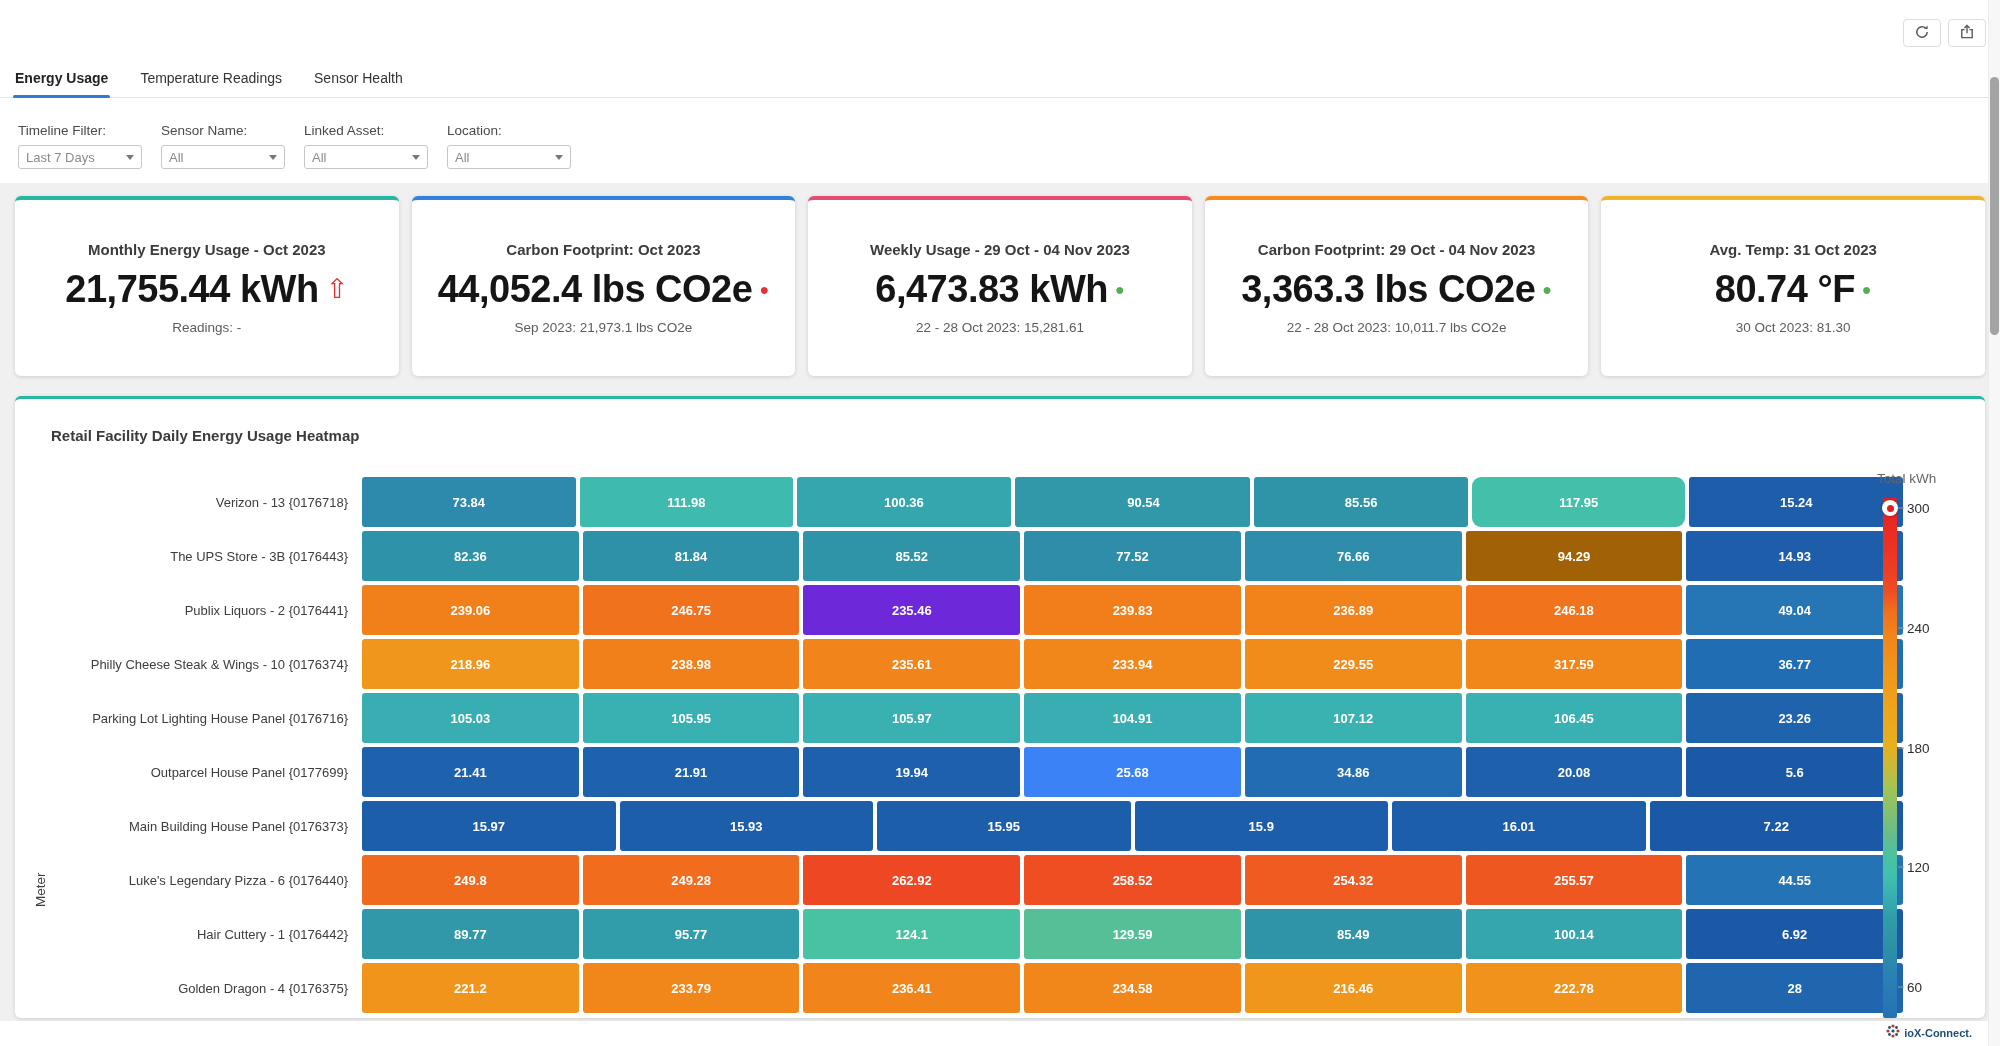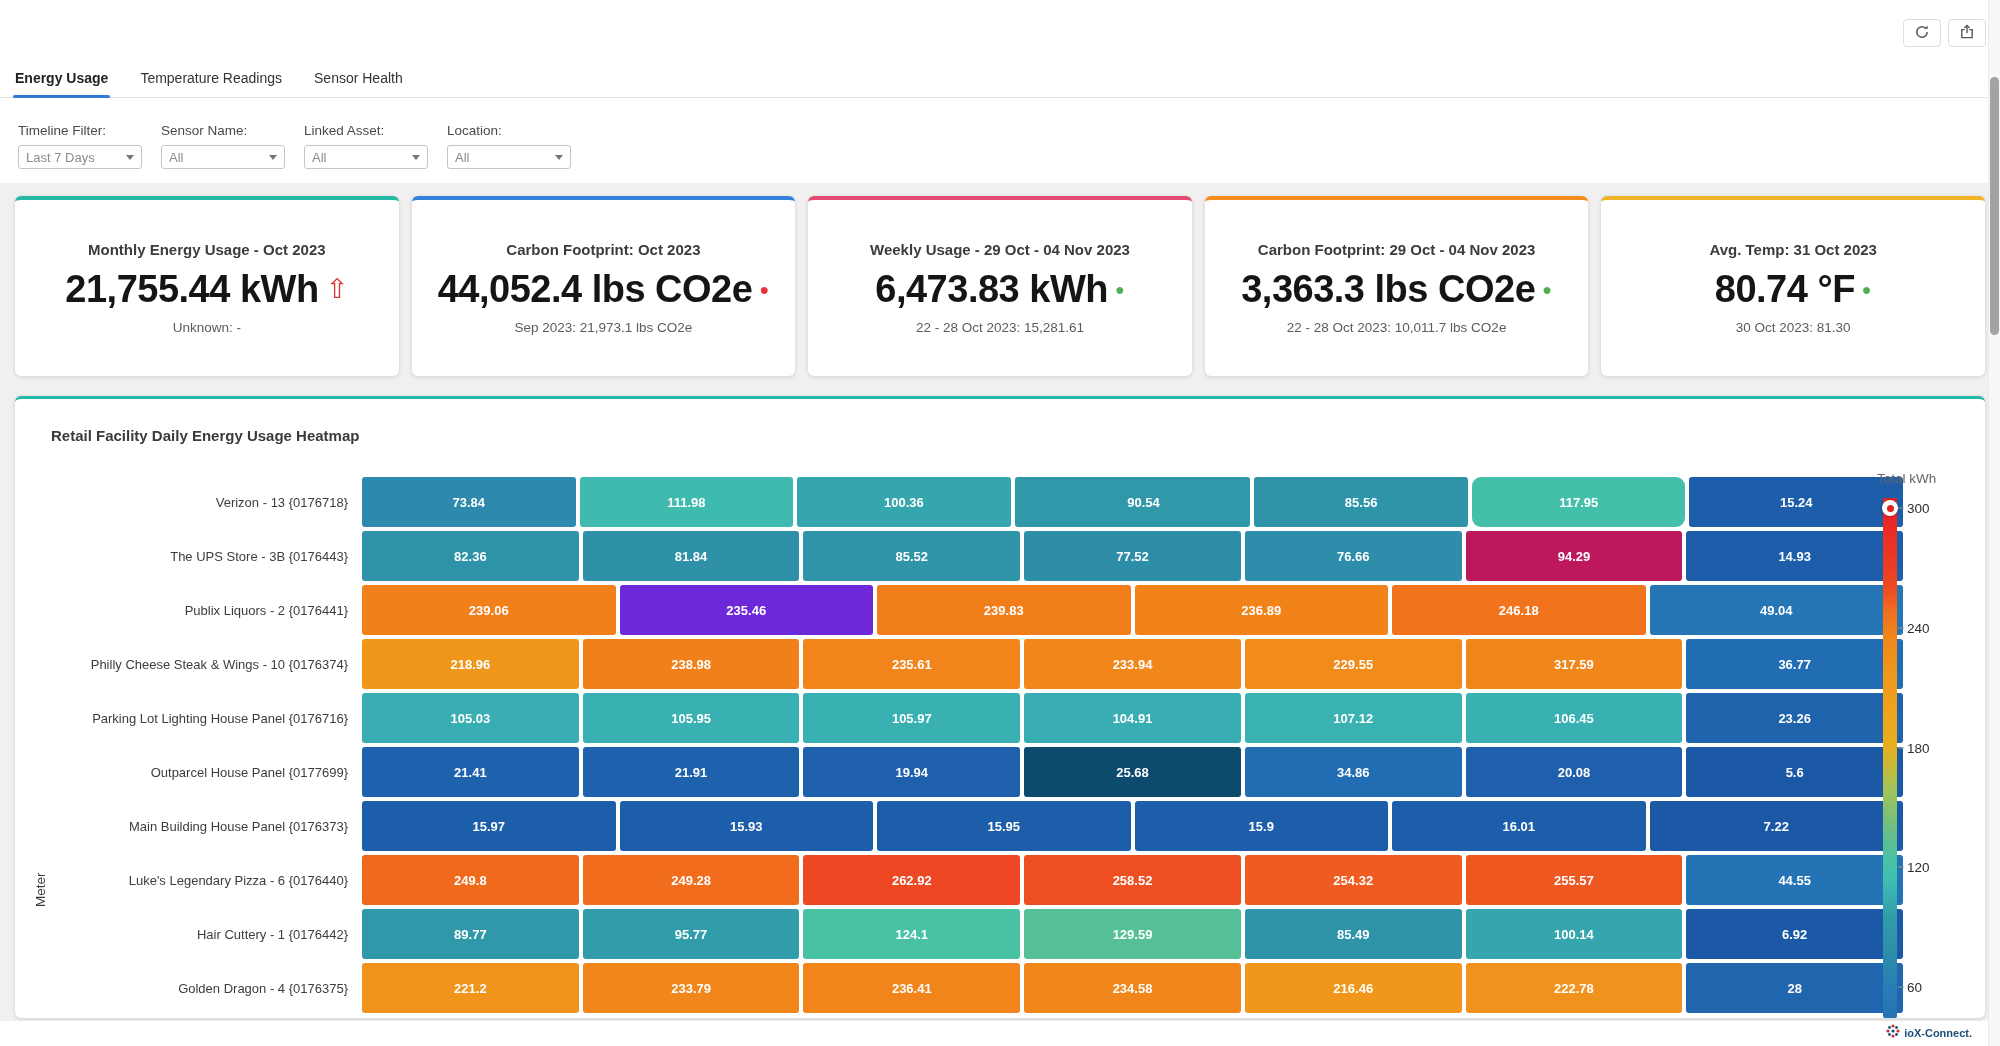--- a/index.html
+++ b/index.html
@@ -145,21 +145,21 @@
     </div>
   </div>
 
   <div class="cards">
     <div class="kpi-card" style="--accent: #26b8a5;">
       <div class="kpi-title">Monthly Energy Usage - Oct 2023</div>
       <div class="kpi-value-row">
         <span class="kpi-value">21,755.44 kWh</span>
         <span class="indicator up-arrow" style="color: rgb(224, 49, 49);">⇧</span>
       </div>
-      <div class="kpi-sub">Unknown: -</div>
+      <div class="kpi-sub">Readings: -</div>
     </div>
     <div class="kpi-card" style="--accent: #3181dd;">
       <div class="kpi-title">Carbon Footprint: Oct 2023</div>
       <div class="kpi-value-row">
         <span class="kpi-value">44,052.4 lbs CO2e</span>
         <span class="indicator dot" style="color: rgb(229, 50, 56);">●</span>
       </div>
       <div class="kpi-sub">Sep 2023: 21,973.1 lbs CO2e</div>
     </div>
     <div class="kpi-card" style="--accent: #e54a72;">
@@ -202,26 +202,27 @@
           <div class="hm-cell" style="background: rgb(68, 192, 170); border-radius: 9px;">117.95</div>
           <div class="hm-cell" style="background: rgb(29, 93, 170);">15.24</div>
         </div>
         <div class="hm-row">
           <div class="hm-row-label">The UPS Store - 3B {0176443}</div>
           <div class="hm-cell" style="background: rgb(46, 146, 168);">82.36</div>
           <div class="hm-cell" style="background: rgb(46, 145, 168);">81.84</div>
           <div class="hm-cell" style="background: rgb(47, 148, 168);">85.52</div>
           <div class="hm-cell" style="background: rgb(46, 142, 170);">77.52</div>
           <div class="hm-cell" style="background: rgb(45, 141, 170);">76.66</div>
-          <div class="hm-cell" style="background: #be185d;">94.29</div>
+          <div class="hm-cell" style="background: #a16207;">94.29</div>
           <div class="hm-cell" style="background: rgb(29, 93, 170);">14.93</div>
         </div>
         <div class="hm-row">
           <div class="hm-row-label">Publix Liquors - 2 {0176441}</div>
           <div class="hm-cell" style="background: rgb(241, 127, 26);">239.06</div>
+          <div class="hm-cell" style="background: rgb(241, 114, 28);">246.75</div>
           <div class="hm-cell" style="background: #6d28d9;">235.46</div>
           <div class="hm-cell" style="background: rgb(241, 126, 27);">239.83</div>
           <div class="hm-cell" style="background: rgb(241, 131, 26);">236.89</div>
           <div class="hm-cell" style="background: rgb(241, 115, 28);">246.18</div>
           <div class="hm-cell" style="background: rgb(38, 117, 180);">49.04</div>
         </div>
         <div class="hm-row">
           <div class="hm-row-label">Philly Cheese Steak &amp; Wings - 10 {0176374}</div>
           <div class="hm-cell" style="background: rgb(240, 150, 27);">218.96</div>
           <div class="hm-cell" style="background: rgb(241, 128, 26);">238.98</div>
@@ -239,21 +240,21 @@
           <div class="hm-cell" style="background: rgb(56, 174, 178);">104.91</div>
           <div class="hm-cell" style="background: rgb(58, 178, 177);">107.12</div>
           <div class="hm-cell" style="background: rgb(57, 176, 177);">106.45</div>
           <div class="hm-cell" style="background: rgb(31, 99, 173);">23.26</div>
         </div>
         <div class="hm-row">
           <div class="hm-row-label">Outparcel House Panel {0177699}</div>
           <div class="hm-cell" style="background: rgb(30, 97, 173);">21.41</div>
           <div class="hm-cell" style="background: rgb(30, 98, 173);">21.91</div>
           <div class="hm-cell" style="background: rgb(30, 96, 172);">19.94</div>
-          <div class="hm-cell" style="background: #0c4a6e;">25.68</div>
+          <div class="hm-cell" style="background: #3b82f6;">25.68</div>
           <div class="hm-cell" style="background: rgb(33, 108, 178);">34.86</div>
           <div class="hm-cell" style="background: rgb(30, 96, 172);">20.08</div>
           <div class="hm-cell" style="background: rgb(27, 88, 166);">5.6</div>
         </div>
         <div class="hm-row">
           <div class="hm-row-label">Main Building House Panel {0176373}</div>
           <div class="hm-cell" style="background: rgb(29, 94, 170);">15.97</div>
           <div class="hm-cell" style="background: rgb(29, 94, 170);">15.93</div>
           <div class="hm-cell" style="background: rgb(29, 94, 170);">15.95</div>
           <div class="hm-cell" style="background: rgb(29, 94, 170);">15.9</div>

